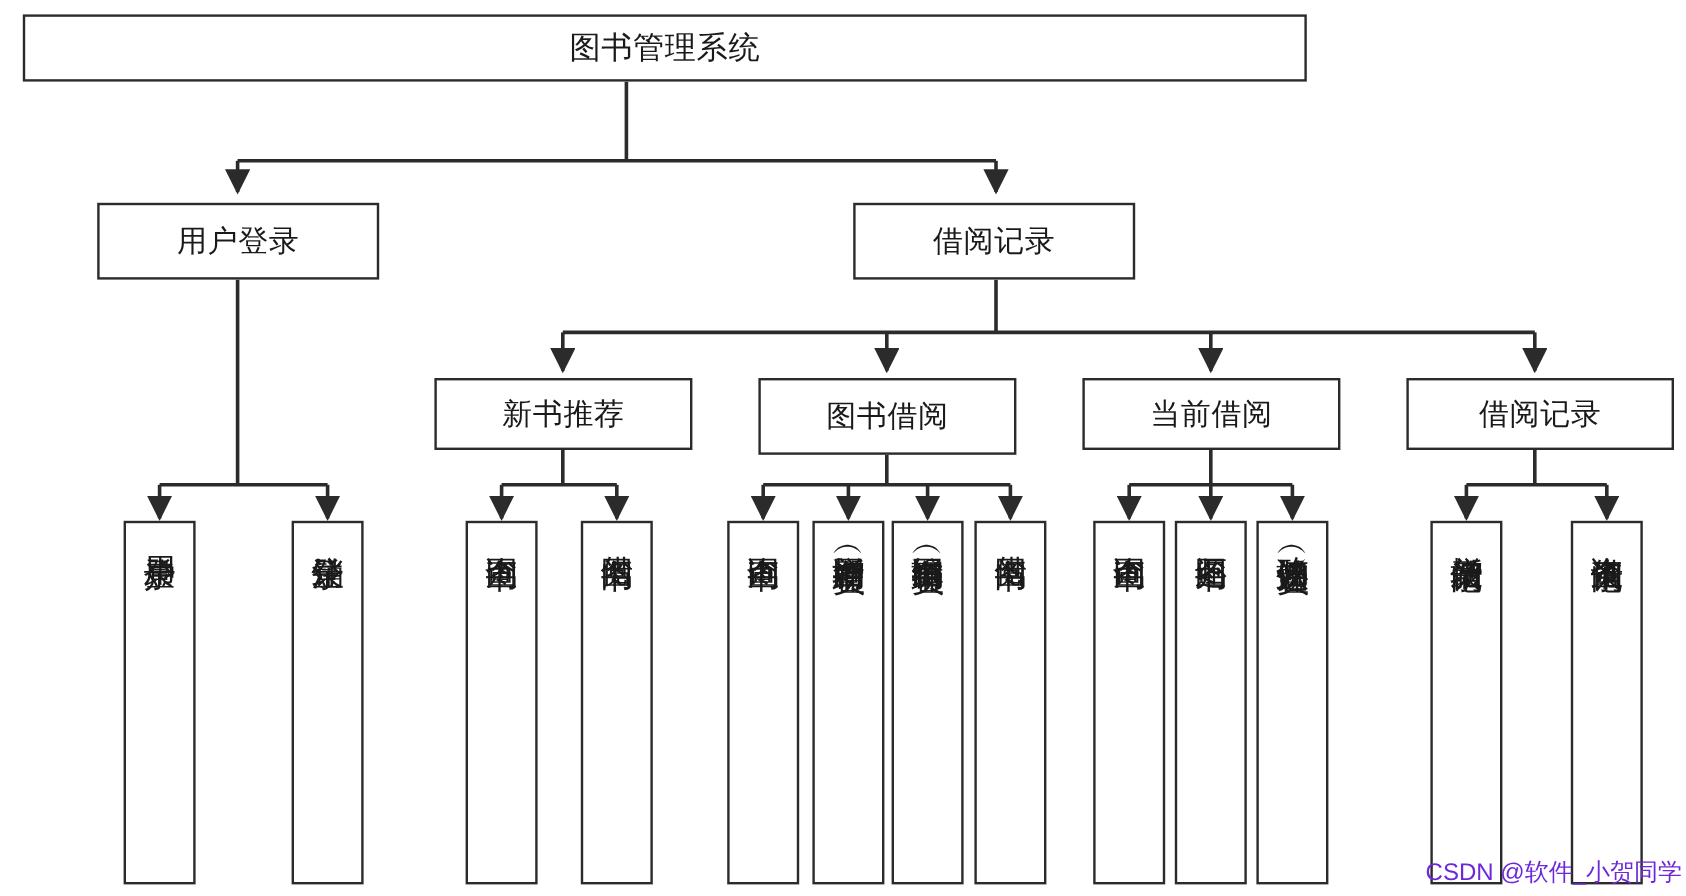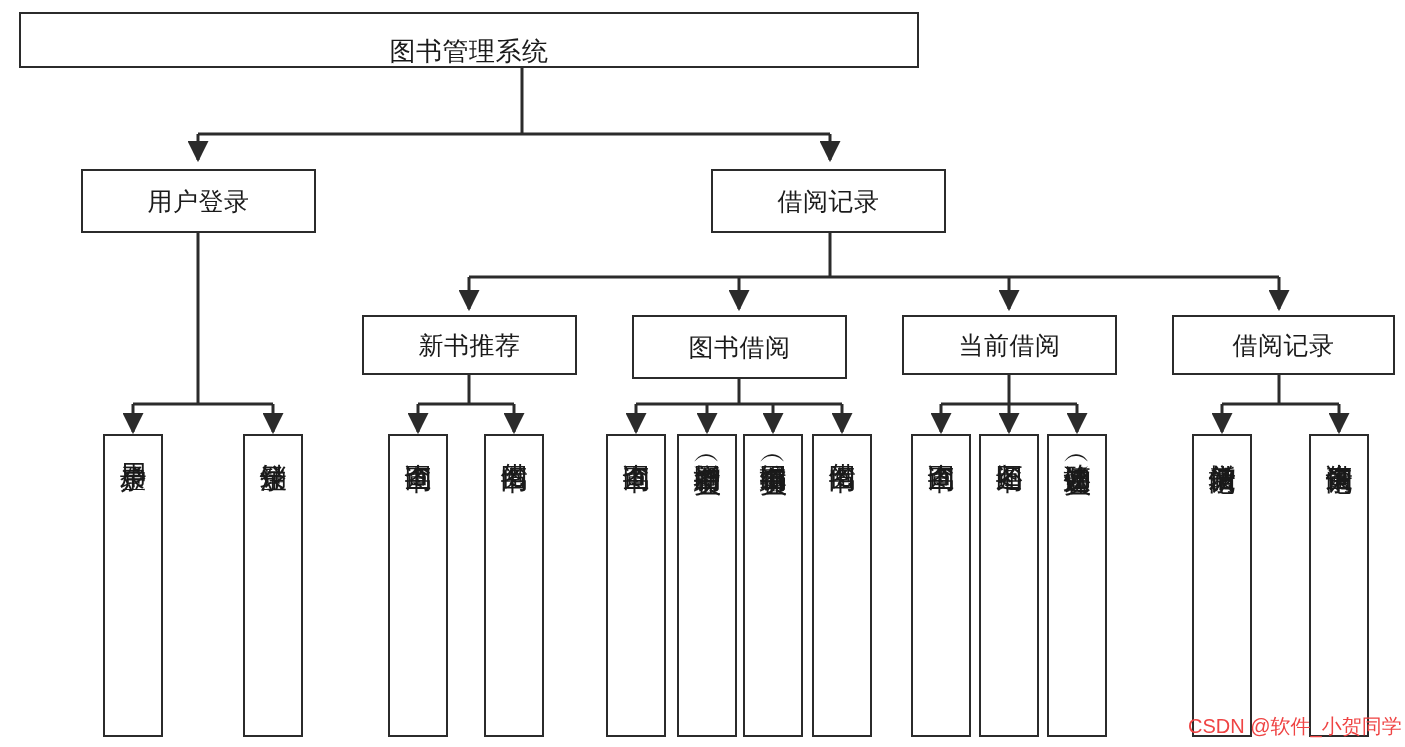--- a/index.html
+++ b/index.html
@@ -61,21 +61,21 @@
     line-height: 1.05;
     letter-spacing: 1px;
     white-space: normal;
     max-height: 100%;
   }
   .watermark {
     position: absolute;
     left: 1188px;
     top: 713px;
     font-size: 20px;
-    color: #ef4444;
+    color: #6d28d9;
     white-space: nowrap;
     z-index: 5;
     font-family: "Liberation Sans", "DejaVu Sans", sans-serif;
   }
 </style>
 </head>
 <body>
 
 <div id="canvas">
 
@@ -122,21 +122,21 @@
       <path d="M 1009 404 L 1009 432" marker-end="url(#arrow)"></path>
       <path d="M 1077 404 L 1077 432" marker-end="url(#arrow)"></path>
 
       <path d="M 1279 375 L 1279 404"></path>
       <path d="M 1222 404 L 1339 404"></path>
       <path d="M 1222 404 L 1222 432" marker-end="url(#arrow)"></path>
       <path d="M 1339 404 L 1339 432" marker-end="url(#arrow)"></path>
     </g>
   </svg>
 
-  <div class="node h root" style="left:19px; top:12px; width:900px; height:56px;align-items:flex-end;">
+  <div class="node h root" style="left:19px; top:12px; width:1070px; height:56px;">
     <span class="label">图书管理系统</span>
   </div>
 
   <div class="node h" style="left:81px; top:169px; width:235px; height:64px;">
     <span class="label">用户登录</span>
   </div>
   <div class="node h" style="left:711px; top:169px; width:235px; height:64px;">
     <span class="label">借阅记录</span>
   </div>
 

